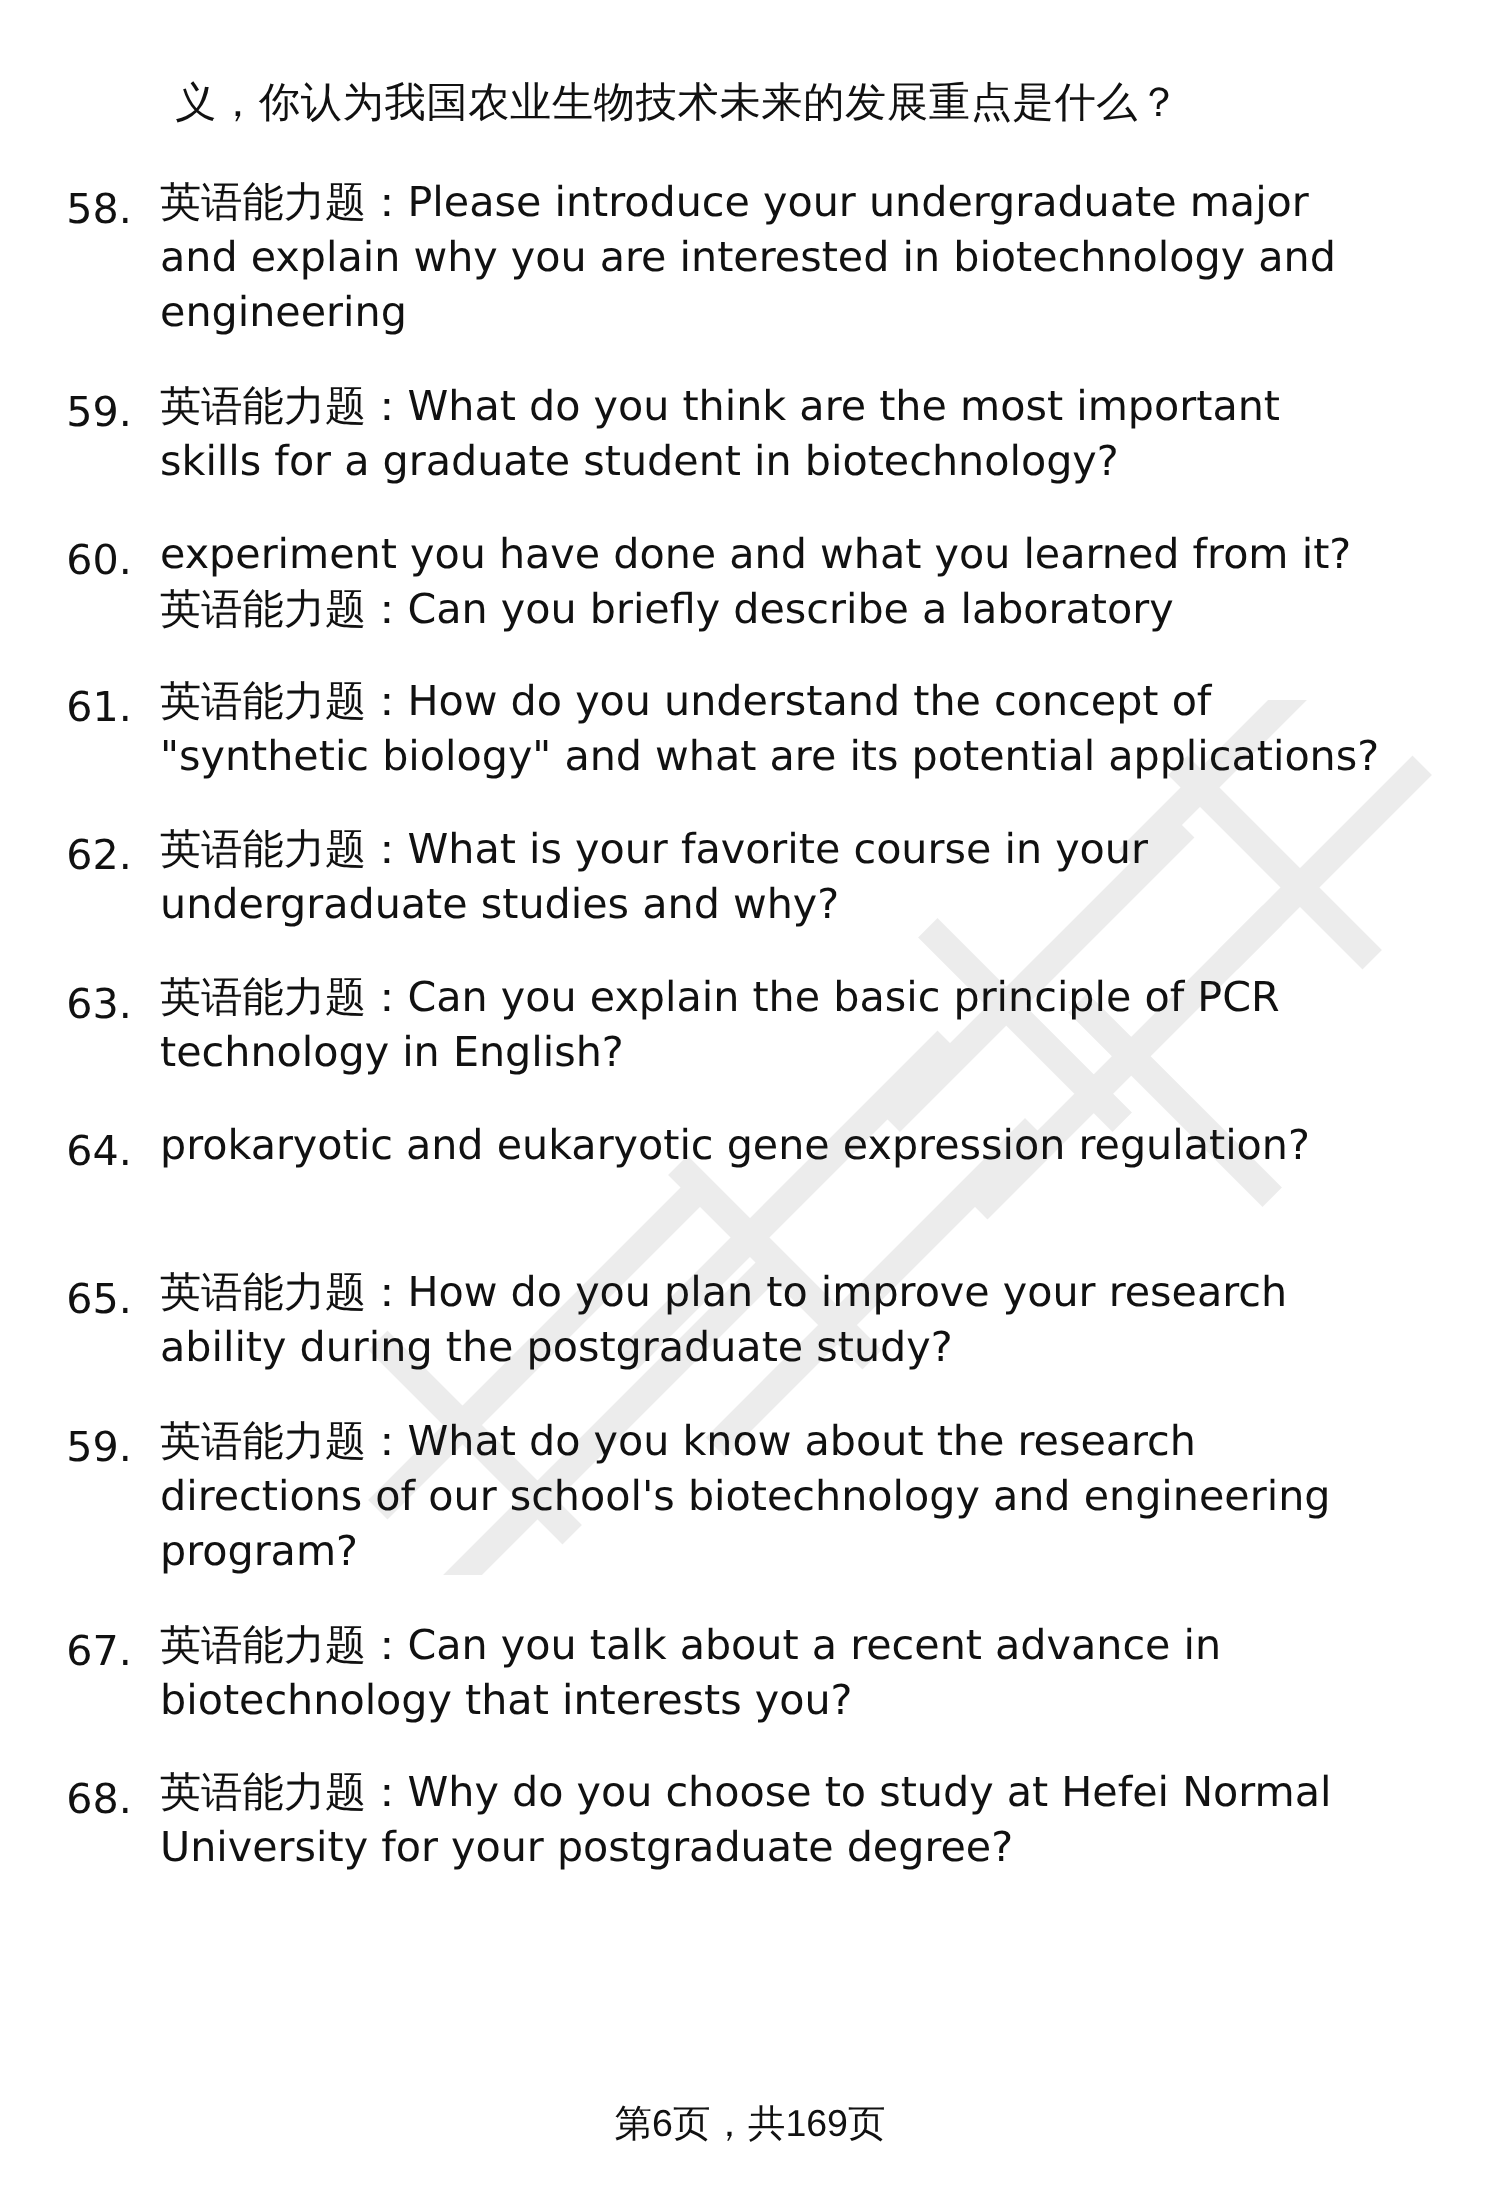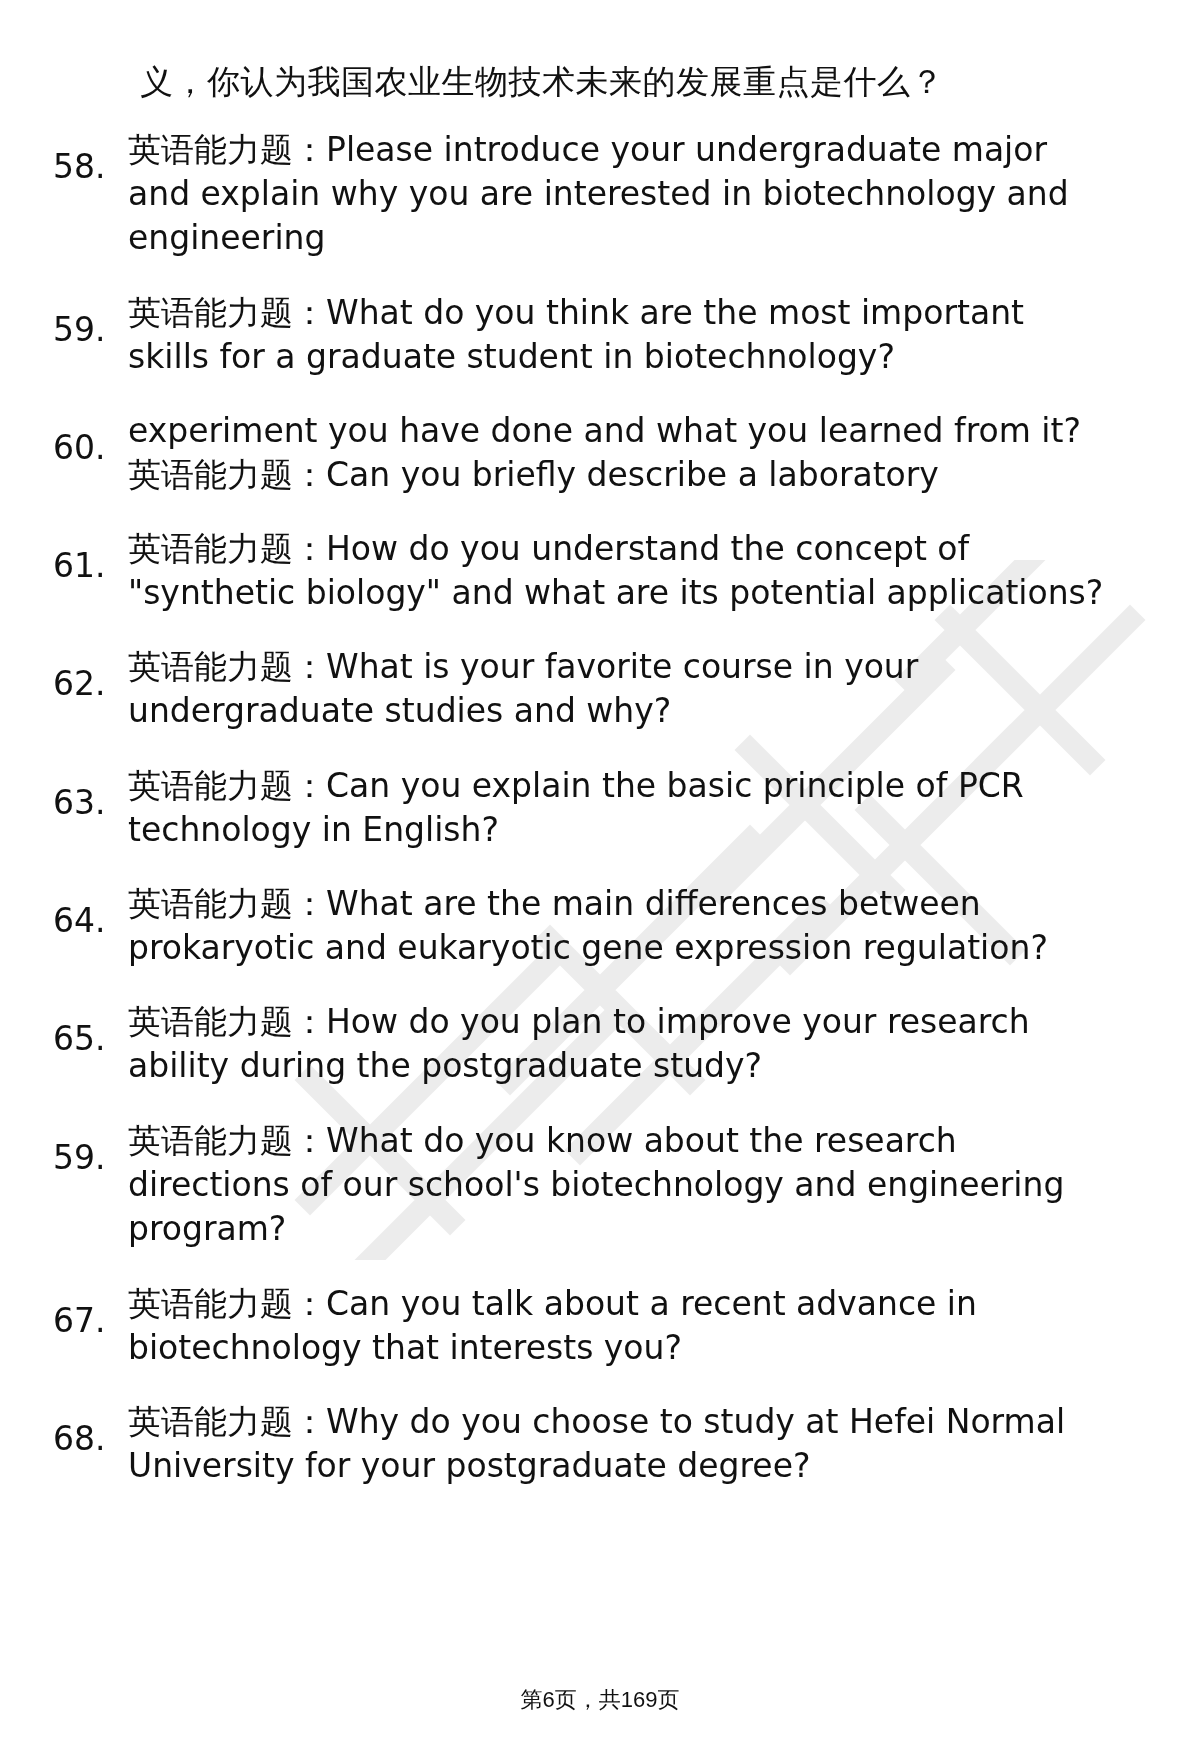--- a/index.html
+++ b/index.html
@@ -22,26 +22,26 @@
       margin-left: 12px;
     }
     .q {
       position: absolute; left: 0; width: 1200px;
       font-size: 33px; line-height: 44px;
     }
     .q .num {
       position: absolute; left: 53px; top: 17px; width: 70px;
     }
     .q .body {
-      position: absolute; left: 128px; top: 0; width: 1030px;
+      position: absolute; left: 128px; top: 12px; width: 1030px;
     }
     .q .line { display: block; white-space: nowrap; }
     .footer {
       position: absolute; left: 0; width: 1200px; top: 1680px;
-      text-align: center; font-size: 22px; line-height: 40px;
+      text-align: center; font-size: 30px; line-height: 40px;
       font-family: "Liberation Sans", sans-serif;
     }
   </style>
 </head>
 <body>
 
 <svg class="watermark" viewBox="0 0 900 700">
   <g stroke="#000" stroke-width="22" fill="none" stroke-linecap="square">
     <path d="M60 640 L300 400 M120 700 L360 460 M60 520 L200 660"></path>
     <path d="M260 520 L500 280 M330 590 L570 350 M300 380 L440 520"></path>
@@ -98,21 +98,20 @@
     <span class="num">63.</span>
     <div class="body">
       <span class="line">英语能力题：Can you explain the basic principle of PCR</span>
       <span class="line">technology in English?</span>
     </div>
   </div>
 
   <div class="q" style="top:882px">
     <span class="num">64.</span>
     <div class="body">
-      <span class="line">英语能力题：What are the main differences between</span>
       <span class="line">prokaryotic and eukaryotic gene expression regulation?</span>
     </div>
   </div>
 
   <div class="q" style="top:1000px">
     <span class="num">65.</span>
     <div class="body">
       <span class="line">英语能力题：How do you plan to improve your research</span>
       <span class="line">ability during the postgraduate study?</span>
     </div>

